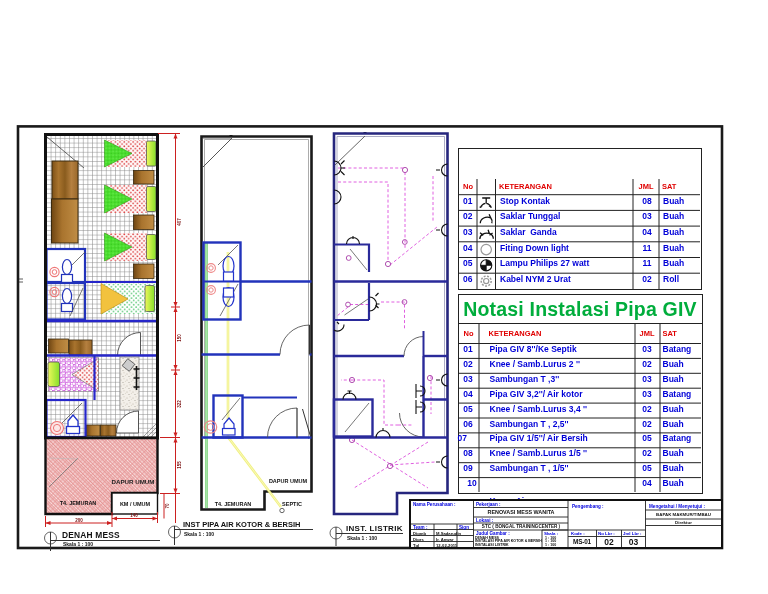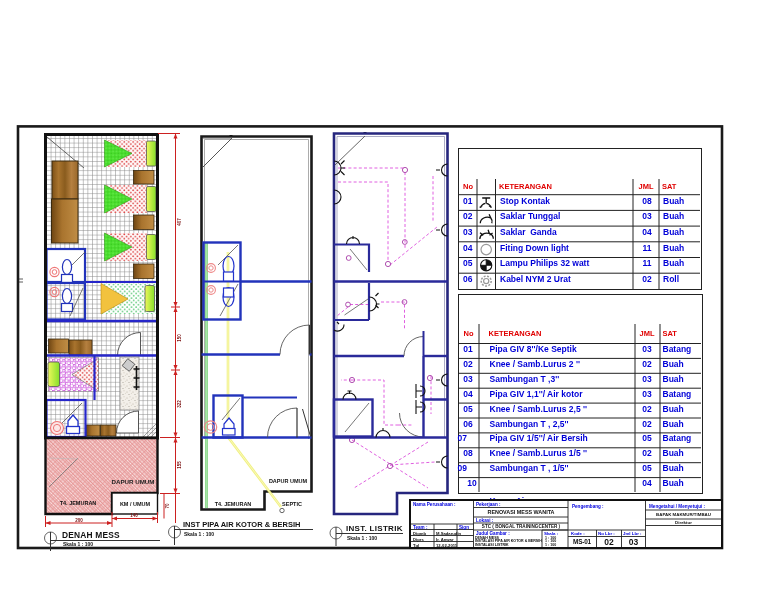--- a/index.html
+++ b/index.html
@@ -471,31 +471,32 @@
       <div class="abs" style="left:205px;top:18.2px;">Buah</div>
   <div class="abs" style="left:0;width:19.6px;text-align:center;top:33.9px;">03</div>
       <div class="abs" style="left:42px;top:33.9px;">Saklar&nbsp; Ganda</div>
       <div class="abs" style="left:176px;width:26px;text-align:center;top:33.9px;">04</div>
       <div class="abs" style="left:205px;top:33.9px;">Buah</div>
   <div class="abs" style="left:0;width:19.6px;text-align:center;top:49.6px;">04</div>
       <div class="abs" style="left:42px;top:49.6px;">Fiting Down light</div>
       <div class="abs" style="left:176px;width:26px;text-align:center;top:49.6px;">11</div>
       <div class="abs" style="left:205px;top:49.6px;">Buah</div>
   <div class="abs" style="left:0;width:19.6px;text-align:center;top:65.3px;">05</div>
-      <div class="abs" style="left:42px;top:65.3px;">Lampu Philips 32 watt</div>
+      <div class="abs" style="left:42px;top:65.3px;">Lampu Philips 27 watt</div>
       <div class="abs" style="left:176px;width:26px;text-align:center;top:65.3px;">11</div>
       <div class="abs" style="left:205px;top:65.3px;">Buah</div>
   <div class="abs" style="left:0;width:19.6px;text-align:center;top:81px;">06</div>
       <div class="abs" style="left:42px;top:81px;">Kabel NYM 2 Urat</div>
       <div class="abs" style="left:176px;width:26px;text-align:center;top:81px;">02</div>
       <div class="abs" style="left:205px;top:81px;">Roll</div>
 </div>
 
 <div class="abs" style="left:457.5px;top:293.5px;width:245px;height:200px;border:1.6px solid #222;background:#fff;box-sizing:border-box;">
 
+  <div class="abs" style="left:0;top:0;width:100%;height:29px;border-bottom:1.3px solid #222;box-sizing:border-box;color:#00ad3c;font-size:19.5px;font-weight:700;text-align:center;line-height:28px;letter-spacing:0.2px;">Notasi Instalasi Pipa GIV</div>
 
   <svg class="abs" style="left:0;top:29px;" width="242" height="168" viewBox="0 0 242 168">
     <g stroke="#222" stroke-width="1" fill="none">
       <path d="M0 19.5 H242 M0 34.4 H242 M0 49.3 H242 M0 64.2 H242 M0 79.1 H242 M0 94 H242 M0 108.9 H242 M0 123.8 H242 M0 138.7 H242 M0 153.6 H242"></path>
       <path d="M20 0 V168 M176 0 V168 M201 0 V168"></path>
     </g>
   </svg>
 
   <div class="abs" style="left:0;top:29px;width:20px;color:#e00000;font-size:7.5px;font-weight:700;text-align:center;line-height:19px;">No</div>
   <div class="abs" style="left:30px;top:29px;width:120px;color:#e00000;font-size:7.5px;font-weight:700;line-height:19px;">KETERANGAN</div>
@@ -510,40 +511,40 @@
       <div class="abs" style="left:205px;top:2px;">Batang</div>
   <div class="abs" style="left:0;width:21px;text-align:center;top:16.9px;">02</div>
       <div class="abs" style="left:32px;top:16.9px;">Knee / Samb.Lurus 2 ''</div>
       <div class="abs" style="left:177px;width:25px;text-align:center;top:16.9px;">02</div>
       <div class="abs" style="left:205px;top:16.9px;">Buah</div>
   <div class="abs" style="left:0;width:21px;text-align:center;top:31.8px;">03</div>
       <div class="abs" style="left:32px;top:31.8px;">Sambungan T ,3''</div>
       <div class="abs" style="left:177px;width:25px;text-align:center;top:31.8px;">03</div>
       <div class="abs" style="left:205px;top:31.8px;">Buah</div>
   <div class="abs" style="left:0;width:21px;text-align:center;top:46.7px;">04</div>
-      <div class="abs" style="left:32px;top:46.7px;">Pipa GIV 1,1''/ Air kotor</div>
+      <div class="abs" style="left:32px;top:46.7px;">Pipa GIV 3,2''/ Air kotor</div>
       <div class="abs" style="left:177px;width:25px;text-align:center;top:46.7px;">03</div>
       <div class="abs" style="left:205px;top:46.7px;">Batang</div>
   <div class="abs" style="left:0;width:21px;text-align:center;top:61.6px;">05</div>
-      <div class="abs" style="left:32px;top:61.6px;">Knee / Samb.Lurus 2,5 ''</div>
+      <div class="abs" style="left:32px;top:61.6px;">Knee / Samb.Lurus 3,4 ''</div>
       <div class="abs" style="left:177px;width:25px;text-align:center;top:61.6px;">02</div>
       <div class="abs" style="left:205px;top:61.6px;">Buah</div>
   <div class="abs" style="left:0;width:21px;text-align:center;top:76.5px;">06</div>
       <div class="abs" style="left:32px;top:76.5px;">Sambungan T , 2,5''</div>
       <div class="abs" style="left:177px;width:25px;text-align:center;top:76.5px;">02</div>
       <div class="abs" style="left:205px;top:76.5px;">Buah</div>
   <div class="abs" style="left:0;width:21px;text-align:left;top:91.4px;">07</div>
       <div class="abs" style="left:32px;top:91.4px;">Pipa GIV 1/5''/ Air Bersih</div>
       <div class="abs" style="left:177px;width:25px;text-align:center;top:91.4px;">05</div>
       <div class="abs" style="left:205px;top:91.4px;">Batang</div>
   <div class="abs" style="left:0;width:21px;text-align:center;top:106.3px;">08</div>
       <div class="abs" style="left:32px;top:106.3px;">Knee / Samb.Lurus 1/5 ''</div>
       <div class="abs" style="left:177px;width:25px;text-align:center;top:106.3px;">02</div>
       <div class="abs" style="left:205px;top:106.3px;">Buah</div>
-  <div class="abs" style="left:0;width:21px;text-align:left;top:121.2px;">09</div>
+  <div class="abs" style="left:0;width:21px;text-align:center;top:121.2px;">09</div>
       <div class="abs" style="left:32px;top:121.2px;">Sambungan T , 1/5''</div>
       <div class="abs" style="left:177px;width:25px;text-align:center;top:121.2px;">05</div>
       <div class="abs" style="left:205px;top:121.2px;">Buah</div>
   <div class="abs" style="left:0;width:29px;text-align:center;top:136.1px;">10</div>
       <div class="abs" style="left:32px;top:136.1px;margin-top:18px;">Keran Air</div>
       <div class="abs" style="left:177px;width:25px;text-align:center;top:136.1px;">04</div>
       <div class="abs" style="left:205px;top:136.1px;">Buah</div>
 </div>
 
 <div class="abs" style="left:409px;top:499px;width:314px;height:50px;border:2px solid #111;background:#fff;box-sizing:border-box;font-weight:700;">

